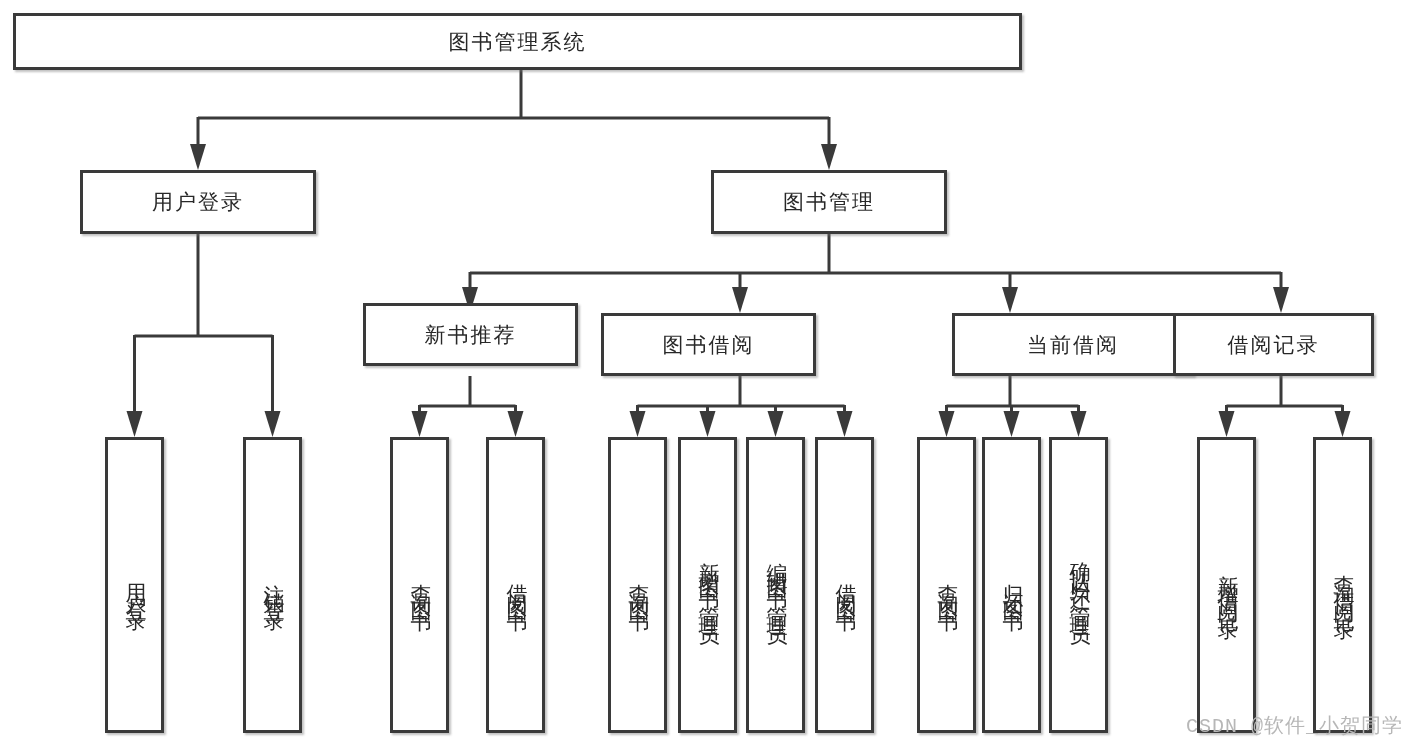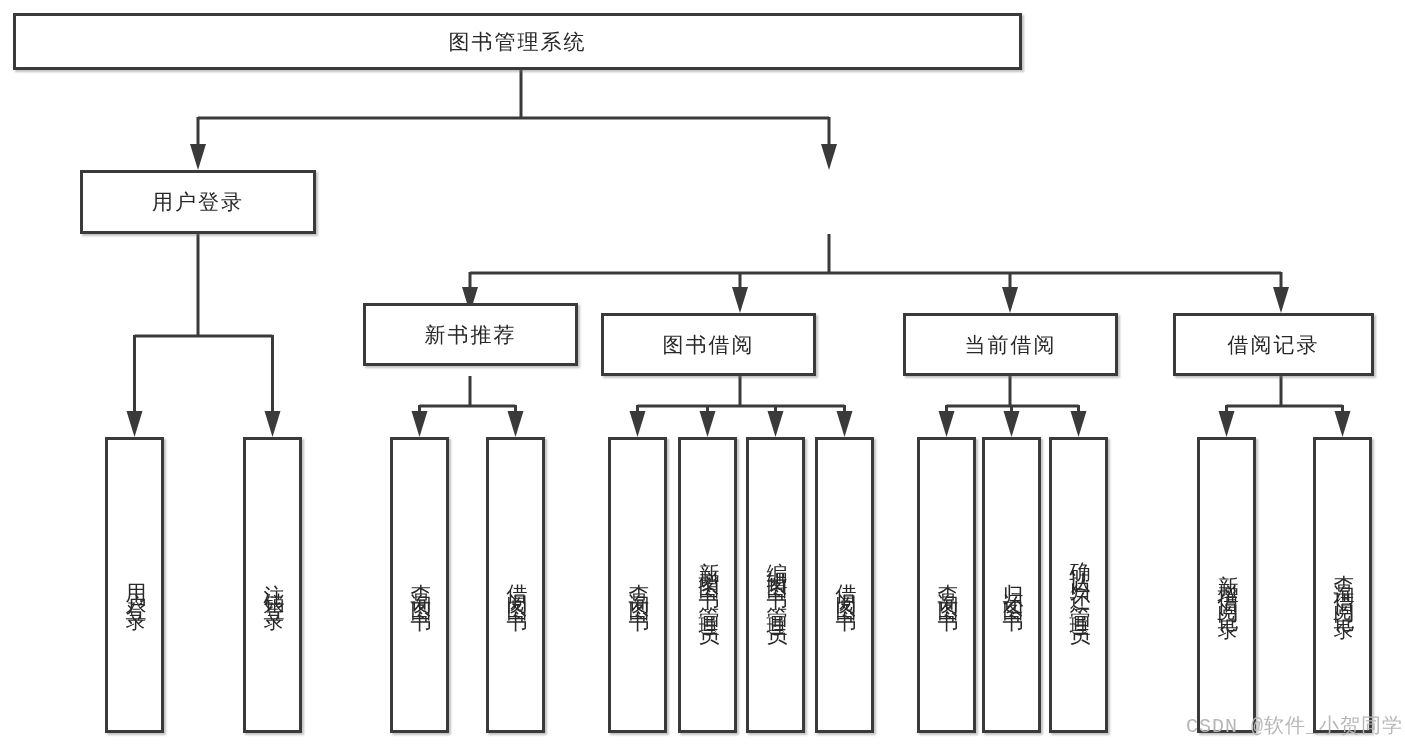--- a/index.html
+++ b/index.html
@@ -84,24 +84,25 @@
       <polygon points="1003.5,411 1019.5,411 1011.5,437"></polygon>
       <polygon points="1070.5,411 1086.5,411 1078.5,437"></polygon>
       <polygon points="1218.5,411 1234.5,411 1226.5,437"></polygon>
       <polygon points="1334.5,411 1350.5,411 1342.5,437"></polygon>
     </g>
   </svg>
 
   <div class="node h-node" style="left:13px;top:13px;width:1009px;height:57px">图书管理系统</div>
 
   <div class="node h-node" style="left:80px;top:170px;width:236px;height:64px">用户登录</div>
+  <div class="node h-node" style="left:711px;top:170px;width:236px;height:64px">图书管理</div>
 
   <div class="node h-node" style="left:363px;top:303px;width:215px;height:63px">新书推荐</div>
   <div class="node h-node" style="left:601px;top:313px;width:215px;height:63px">图书借阅</div>
-  <div class="node h-node" style="left:903px;top:313px;width:215px;height:63px">当前借阅</div>
+  <div class="node h-node" style="left:952px;top:313px;width:242px;height:63px">当前借阅</div>
   <div class="node h-node" style="left:1173px;top:313px;width:201px;height:63px">借阅记录</div>
 
   <div class="node v-node" style="left:105px">用户登录</div>
   <div class="node v-node" style="left:243px">注销登录</div>
 
   <div class="node v-node" style="left:390px">查询图书</div>
   <div class="node v-node" style="left:486px">借阅图书</div>
 
   <div class="node v-node" style="left:608px">查询图书</div>
   <div class="node v-node" style="left:678px">新增图书（管理员）</div>

